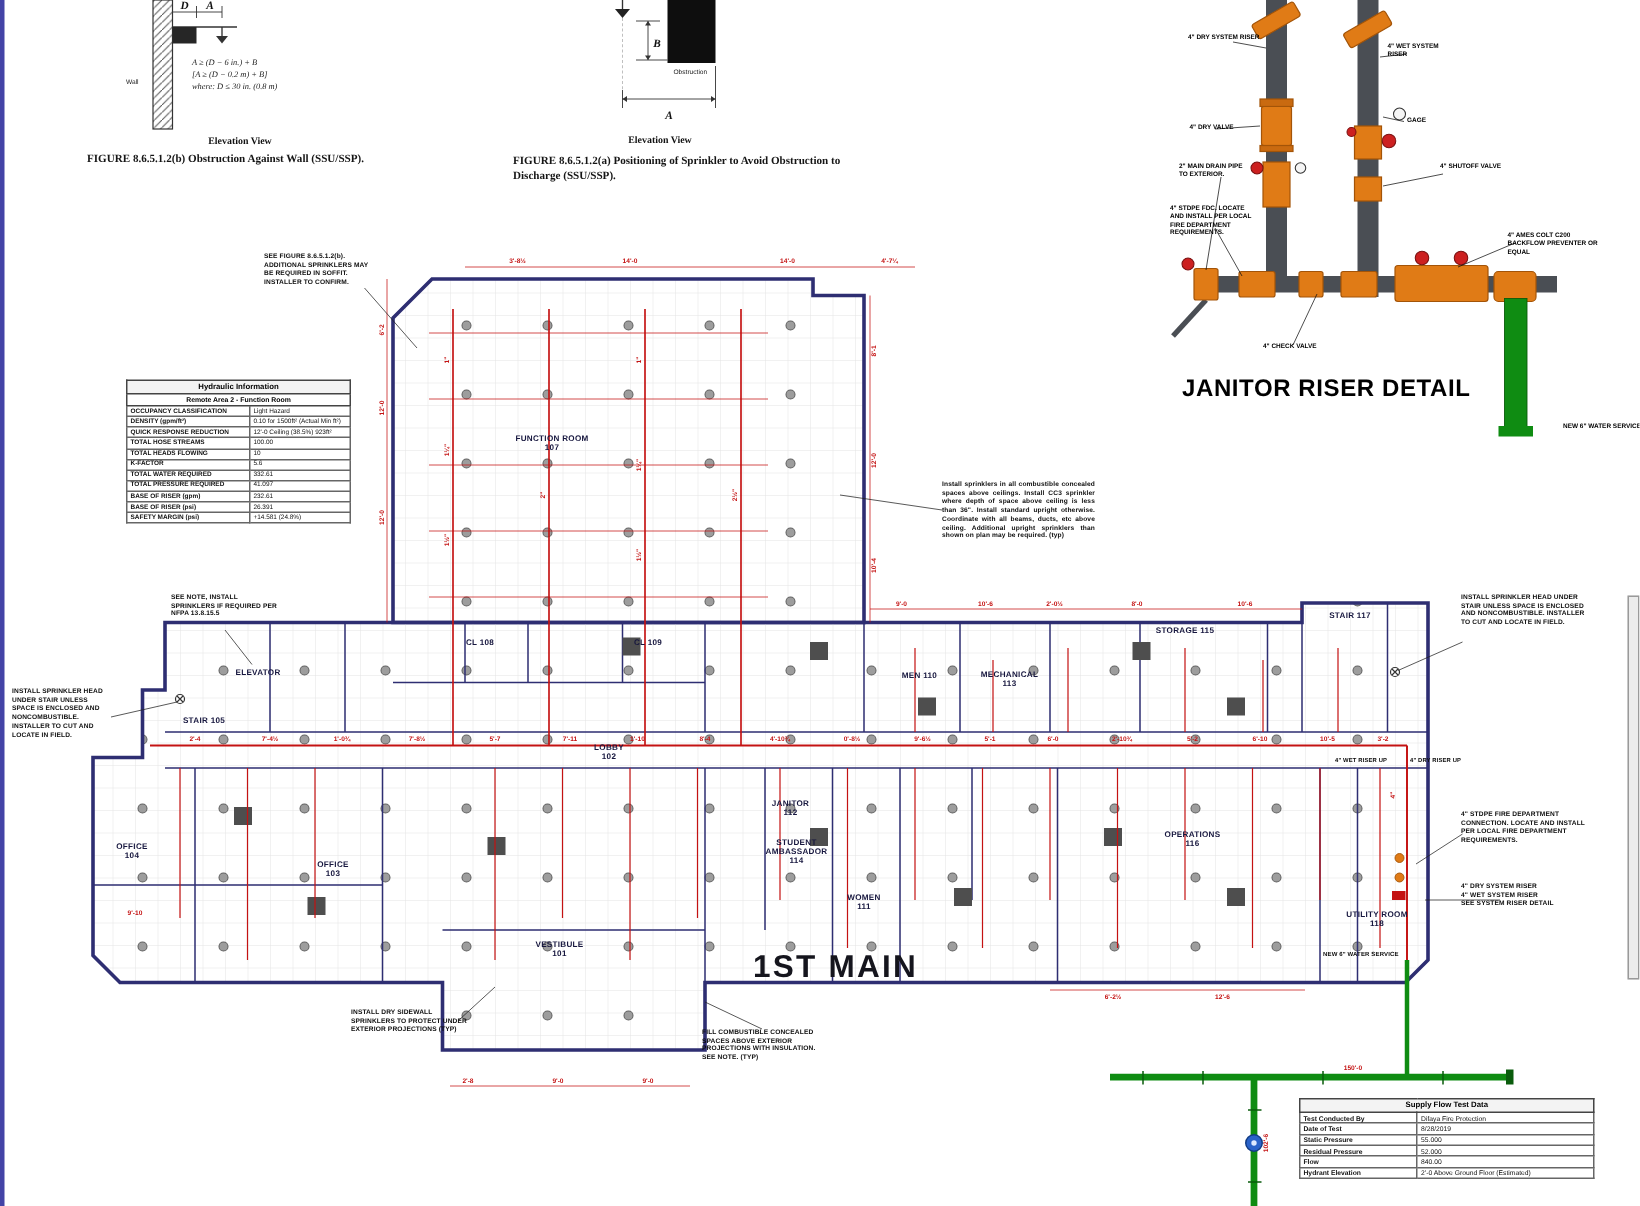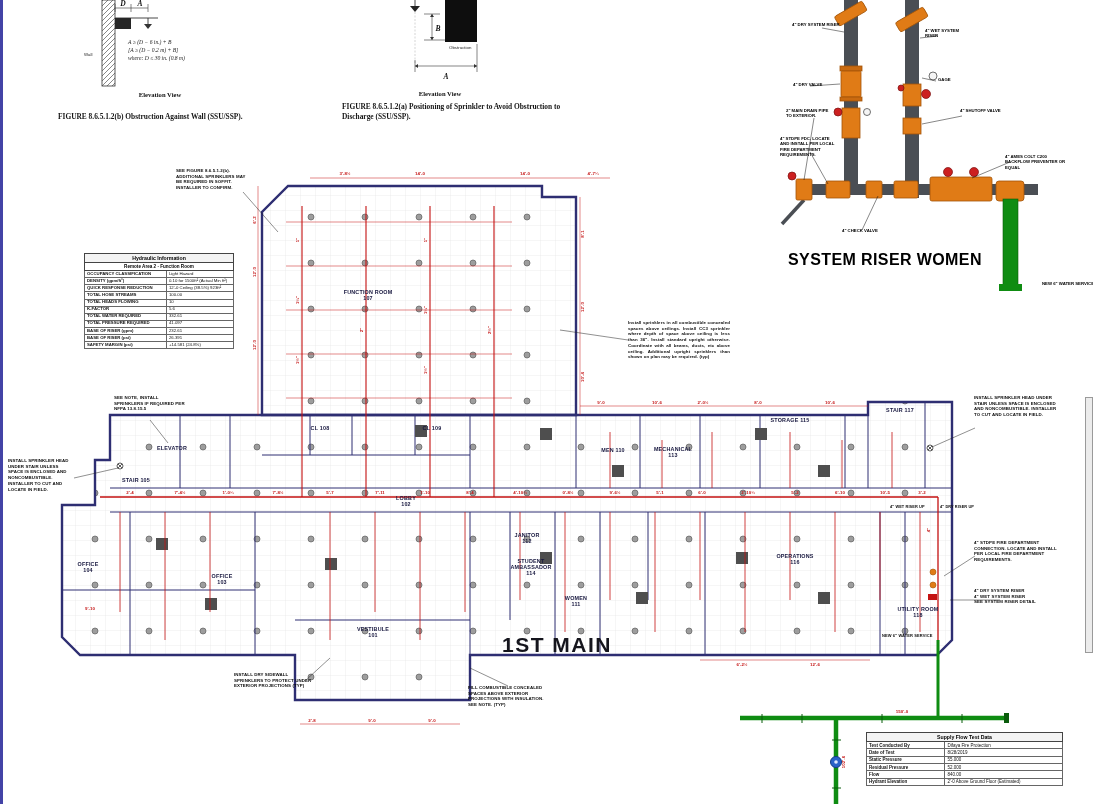--- a/index.html
+++ b/index.html
@@ -52,21 +52,21 @@
   <text class="math" x="65" y="6">D</text>
   <text class="math" x="82" y="6">A</text>
 </svg>
 <div class="tiny" style="left:84px;top:52px">Wall</div>
 <div class="formula" style="left:128px;top:38px">
   <div>A ≥ (D − 6 in.) + B</div>
   <div>[A ≥ (D − 0.2 m) + B]</div>
   <div>where: D ≤ 30 in. (0.8 m)</div>
 </div>
 <div class="elev" style="left:95px;top:91px;width:130px">Elevation View</div>
-<div class="figcap" style="left:58px;top:112px;width:274px">FIGURE 8.6.5.1.2(b)   Obstruction Against Wall (SSU/SSP).</div>
+<div class="figcap" style="left:58px;top:101px;width:274px">FIGURE 8.6.5.1.2(b)   Obstruction Against Wall (SSU/SSP).</div>
 
 <svg class="abs" style="left:340px;top:0" width="230" height="100" viewBox="0 0 230 100">
   <path d="M75 0 V6" stroke="#333" stroke-width="0.9"></path>
   <path d="M70 6 H80 L75 12 Z" fill="#222"></path>
   <path d="M75 12 V64" stroke="#aaa" stroke-width="0.5" stroke-dasharray="2 1.5"></path>
   <path d="M92 14 V40 M84 14 H100 M84 40 H105" stroke="#333" stroke-width="0.6" fill="none"></path>
   <path d="M92 14 l-2 3 h4 Z M92 40 l-2 -3 h4 Z" fill="#333"></path>
   <rect x="105" y="0" width="32" height="42" fill="#0e0e0e"></rect>
   <path d="M75 66 H137 M75 60 V72 M137 44 V72" stroke="#333" stroke-width="0.6" fill="none"></path>
   <path d="M75 66 l3 -2 v4 Z M137 66 l-3 -2 v4 Z" fill="#333"></path>
@@ -135,21 +135,21 @@
 <div class="rlab" style="left:792px;top:22px;width:52px">4" DRY SYSTEM RISER</div>
 <div class="rlab" style="left:925px;top:28px;width:48px">4" WET SYSTEM RISER</div>
 <div class="rlab" style="left:793px;top:82px;width:40px">4" DRY VALVE</div>
 <div class="rlab" style="left:938px;top:77px;width:24px">GAGE</div>
 <div class="rlab" style="left:786px;top:108px;width:48px">2" MAIN DRAIN PIPE TO EXTERIOR.</div>
 <div class="rlab" style="left:780px;top:136px;width:55px">4" STDPE FDC. LOCATE AND INSTALL PER LOCAL FIRE DEPARTMENT REQUIREMENTS.</div>
 <div class="rlab" style="left:960px;top:108px;width:42px">4" SHUTOFF VALVE</div>
 <div class="rlab" style="left:1005px;top:154px;width:62px">4" AMES COLT C200 BACKFLOW PREVENTER OR EQUAL</div>
 <div class="rlab" style="left:842px;top:228px;width:42px">4" CHECK VALVE</div>
 <div class="rlab" style="left:1042px;top:281px;width:70px">NEW 6" WATER SERVICE</div>
-<div class="riser-title">SYSTEM RISER WOMEN</div>
+<div class="riser-title">JANITOR RISER DETAIL</div>
 
 <table class="dtable" id="hydraulic-table">
   <thead>
     <tr>
         <th colspan="2">Hydraulic Information</th>
       </tr>
     <tr>
         <th colspan="2" class="sub">Remote Area 2 - Function Room</th>
       </tr>
   </thead>

